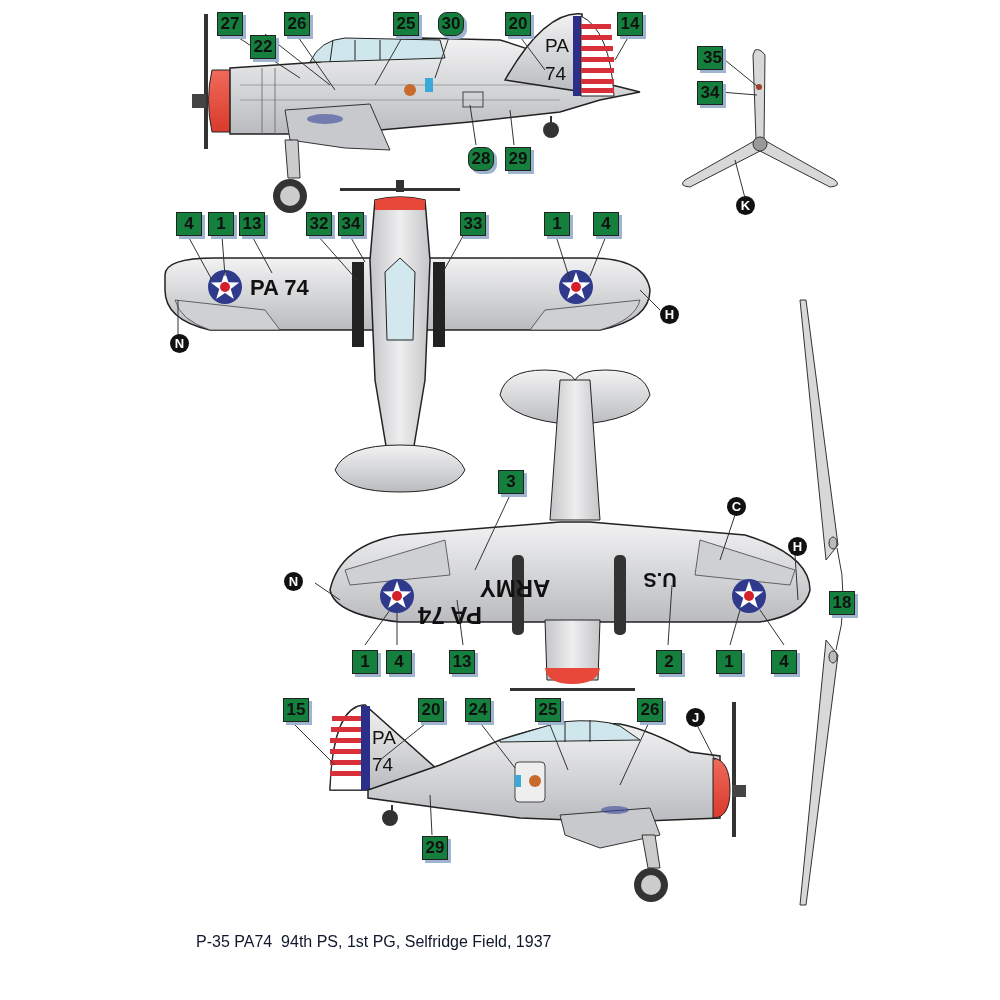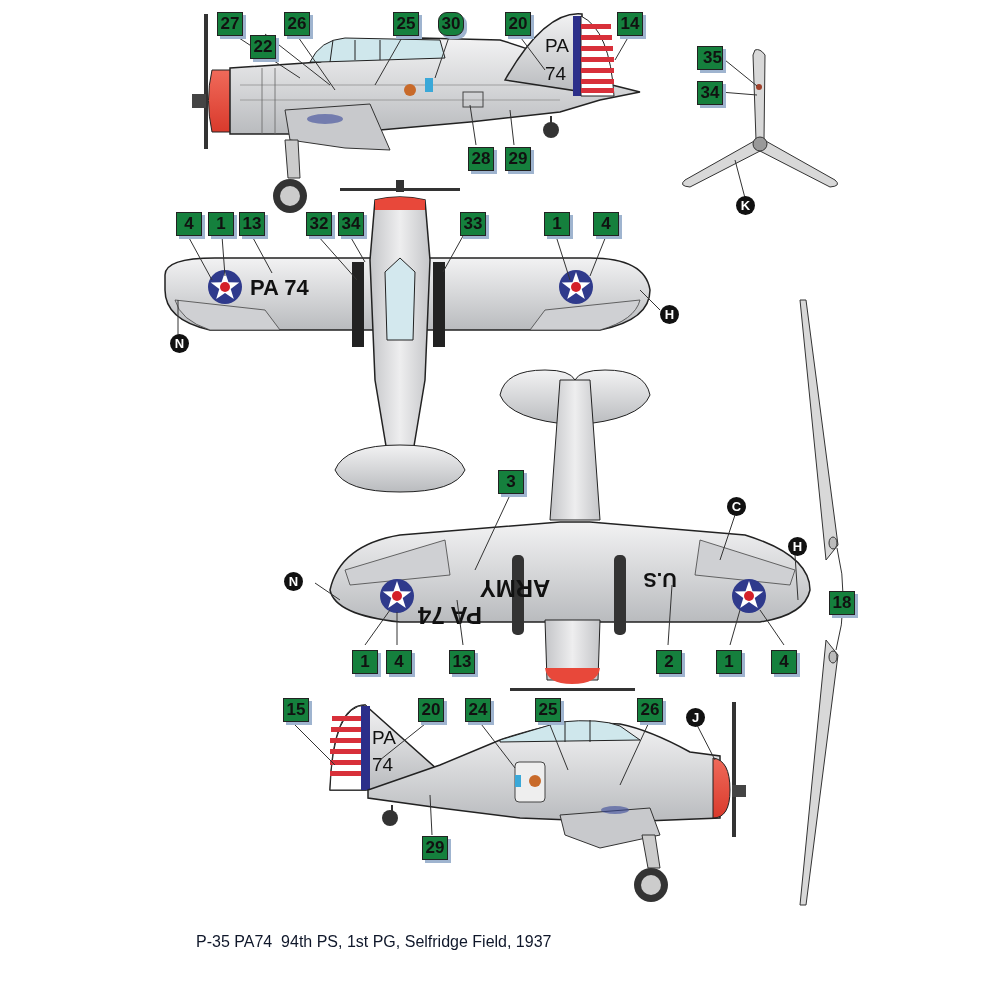--- a/index.html
+++ b/index.html
@@ -257,21 +257,21 @@
   </g>
 </svg>
 
 <div class="callout" style="left:217px;top:12px;">27</div>
 <div class="callout" style="left:250px;top:12px;margin-top:23px;">22</div>
 <div class="callout" style="left:284px;top:12px;">26</div>
 <div class="callout" style="left:393px;top:12px;">25</div>
 <div class="callout" style="left:438px;top:12px;border-radius:9px;">30</div>
 <div class="callout" style="left:505px;top:12px;">20</div>
 <div class="callout" style="left:617px;top:12px;">14</div>
-<div class="callout" style="left:468px;top:147px;">28</div>
+<div class="callout" style="left:468px;top:147px;border-radius:9px;">28</div>
 <div class="callout" style="left:505px;top:147px;">29</div>
 
 <div class="callout" style="left:697px;top:46px;text-align:right;">35</div>
 <div class="callout" style="left:697px;top:81px;">34</div>
 <div class="letter" style="left:736px;top:196px;">K</div>
 
 <div class="callout" style="left:176px;top:212px;">4</div>
 <div class="callout" style="left:208px;top:212px;">1</div>
 <div class="callout" style="left:239px;top:212px;">13</div>
 <div class="callout" style="left:306px;top:212px;">32</div>

